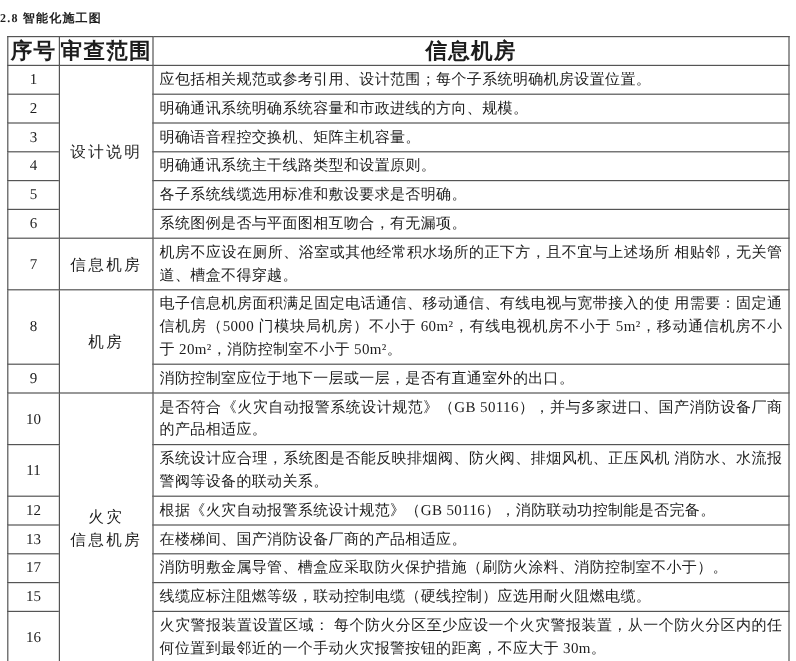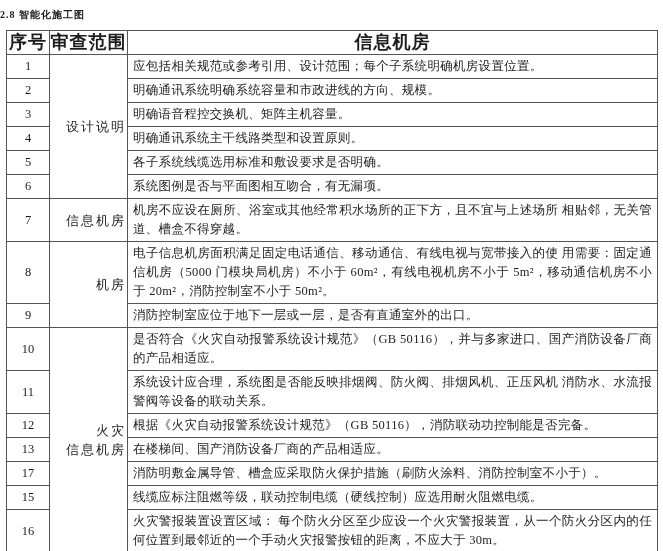--- a/index.html
+++ b/index.html
@@ -45,21 +45,21 @@
     text-align: center;
     padding: 2px 0;
     letter-spacing: 1px;
   }
   td.c-no {
     text-align: center;
     font-size: 12.5px;
     padding: 2px 0;
   }
   td.c-sc {
-    text-align: right;
+    text-align: center;
     font-size: 13px;
     letter-spacing: 2px;
     padding: 2px 1px;
   }
   td.c-pt {
     font-size: 12.5px;
     text-align: justify;
     padding: 2px 5px;
     letter-spacing: 0.3px;
     margin-top: 24px;

